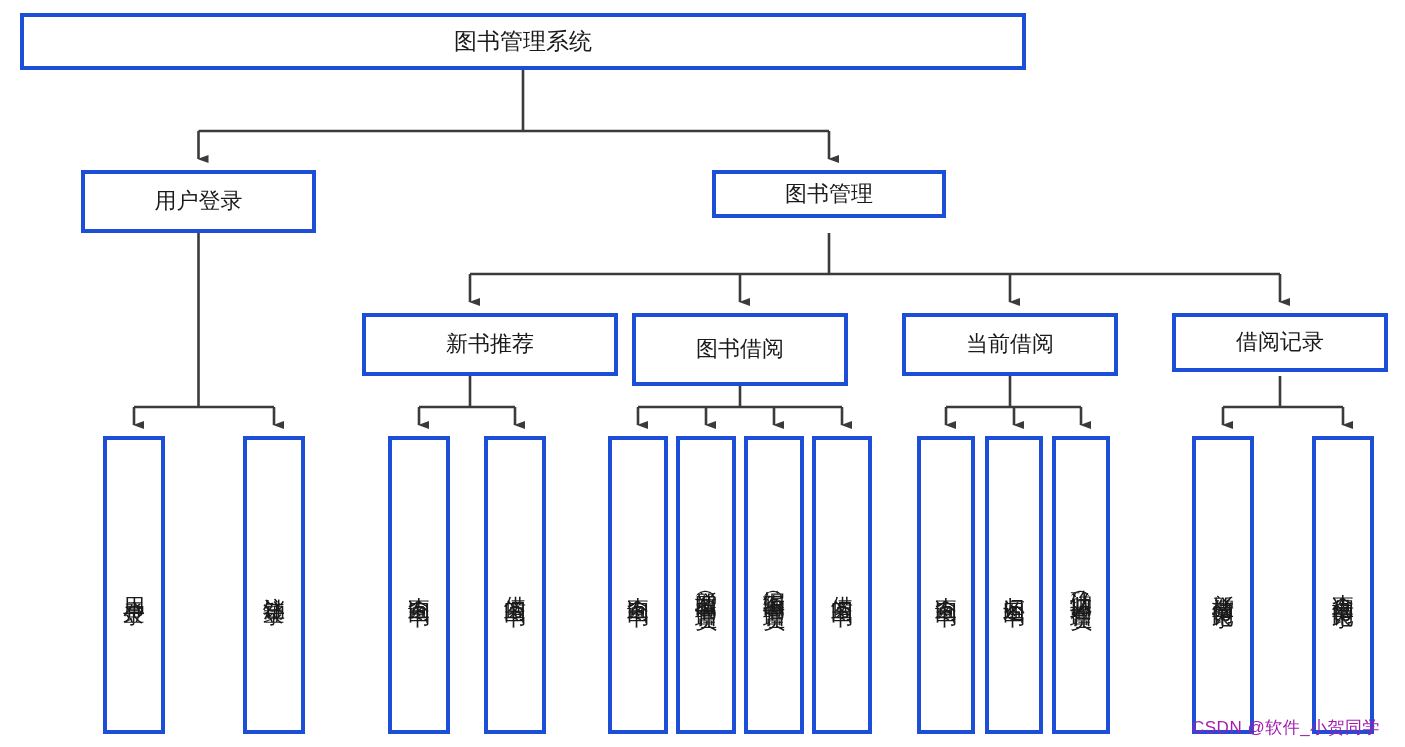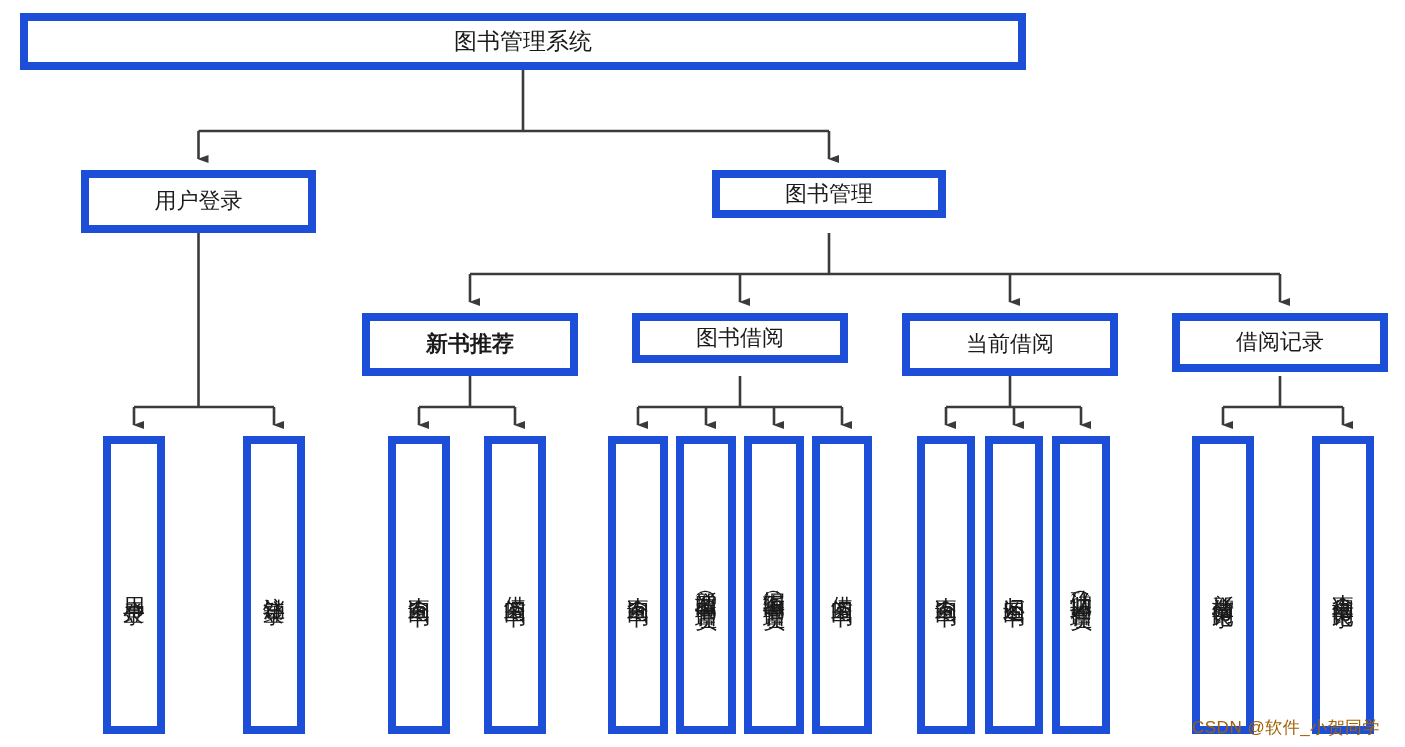--- a/index.html
+++ b/index.html
@@ -23,21 +23,21 @@
     left: 0;
     top: 0;
     width: 1405px;
     height: 747px;
     pointer-events: none;
   }
   .node {
     position: absolute;
     box-sizing: border-box;
     background: #ffffff;
-    border: 8px solid #1d4ed8;
+    border: 4px solid #1d4ed8;
     display: flex;
     align-items: center;
     justify-content: center;
     color: #1a1a1a;
   }
   .node .label {
     display: block;
     text-align: center;
     line-height: 1.28;
     white-space: nowrap;
@@ -54,21 +54,21 @@
     text-orientation: upright;
     font-size: 22px;
     letter-spacing: 3px;
     line-height: 1.1;
     white-space: normal;
     max-height: 280px;
   }
   .watermark {
     position: absolute;
     font-size: 17px;
-    color: #a16207;
+    color: #a21caf;
     white-space: nowrap;
     letter-spacing: 0.5px;
   }
 </style>
 </head>
 <body>
 
 <div id="canvas">
 
   <svg class="connectors" viewBox="0 0 1405 747" xmlns="http://www.w3.org/2000/svg">
@@ -117,24 +117,24 @@
   <div id="nodes-layer">
       <div class="node root" style="left: 20px; top: 13px; width: 1006px; height: 57px;">
         <span class="label">图书管理系统</span>
       </div>
       <div class="node lvl1" style="left: 81px; top: 170px; width: 235px; height: 63px;">
         <span class="label">用户登录</span>
       </div>
       <div class="node lvl1" style="left: 712px; top: 170px; width: 234px; height: 48px;">
         <span class="label">图书管理</span>
       </div>
-      <div class="node lvl2" style="left: 362px; top: 313px; width: 216px; height: 63px; font-weight: bold;">
+      <div class="node lvl2" style="left: 362px; top: 313px; width: 256px; height: 63px;">
         <span class="label">新书推荐</span>
       </div>
-      <div class="node lvl2" style="left: 632px; top: 313px; width: 216px; height: 50px;">
+      <div class="node lvl2" style="left: 632px; top: 313px; width: 216px; height: 73px;">
         <span class="label">图书借阅</span>
       </div>
       <div class="node lvl2" style="left: 902px; top: 313px; width: 216px; height: 63px;">
         <span class="label">当前借阅</span>
       </div>
       <div class="node lvl2" style="left: 1172px; top: 313px; width: 216px; height: 59px;">
         <span class="label">借阅记录</span>
       </div>
       <div class="node leaf" style="left: 103px; top: 436px; width: 62px; height: 298px;">
         <span class="label">用户登录</span>

